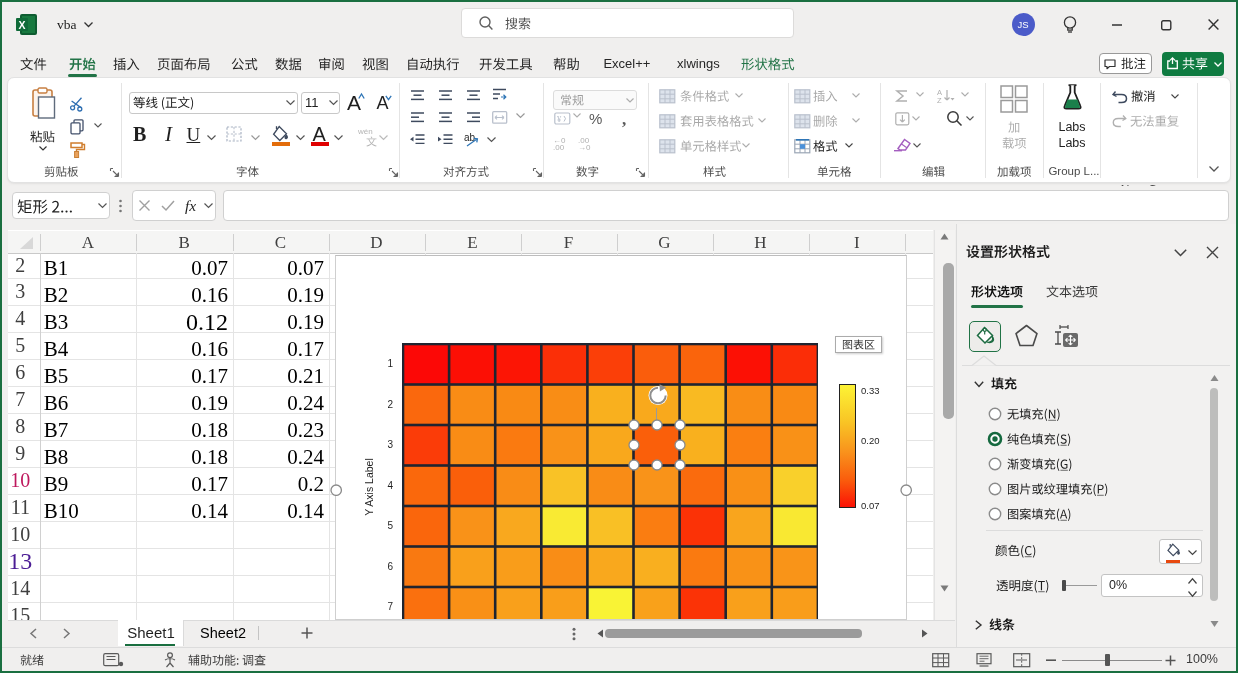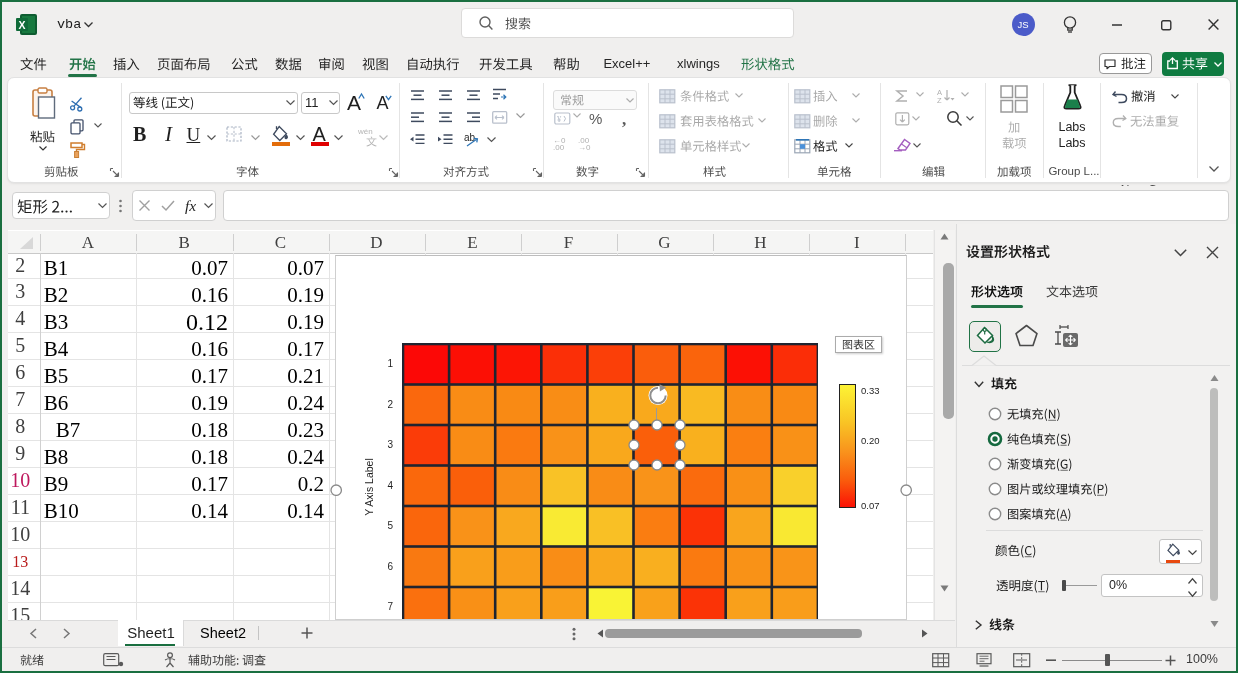--- a/index.html
+++ b/index.html
@@ -131,21 +131,21 @@
 <div style="position:absolute;left:0px;top:0px;width:1238px;height:2px;background:#1a6f40;z-index:90"></div>
 <div style="position:absolute;left:0px;top:671px;width:1238px;height:2px;background:#1a6f40;z-index:90"></div>
 <div style="position:absolute;left:0px;top:0px;width:2px;height:673px;background:#1a6f40;z-index:90"></div>
 <div style="position:absolute;left:1236px;top:0px;width:2px;height:673px;background:#1a6f40;z-index:90"></div>
 <svg width="21" height="21" viewBox="0 0 21 21" style="position:absolute;left:16px;top:14px;overflow:visible;">
     <rect x="4" y="0" width="17" height="21" rx="2" fill="#0e5c31"></rect>
 <rect x="6" y="2" width="13" height="17" fill="#17793f"></rect>
 <rect x="0" y="4" width="12" height="13" rx="1" fill="#0f6a38"></rect>
 <text x="6" y="14.5" font-size="10.5" font-weight="bold" fill="#fff" text-anchor="middle" font-family="Liberation Sans">X</text>
   </svg>
-<div style="position:absolute;left:57px;top:15.2px;height:19px;line-height:19px;font-family:Liberation Mono, monospace;font-size:13.5px;font-weight:400;color:#1b1b1b;white-space:nowrap;">vba</div>
+<div style="position:absolute;left:57px;top:15.2px;height:19px;line-height:19px;font-family:Liberation Serif, serif;font-size:13.5px;font-weight:400;color:#1b1b1b;white-space:nowrap;">vba</div>
 <svg width="9" height="6" viewBox="0 0 9 6" style="position:absolute;left:84px;top:22px;overflow:visible;">
     <path d="M0.5 0.5 L4.5 4.5 L8.5 0.5" stroke="#333" stroke-width="1.3" fill="none"></path>
   </svg>
 <div style="position:absolute;left:461px;top:8px;width:333px;height:30px;background:#fff;border:1px solid #dcdbda;border-radius:4px"></div>
 <svg width="14" height="14" viewBox="0 0 14 14" style="position:absolute;left:479px;top:16px;overflow:visible;">
     <circle cx="6" cy="6" r="5" stroke="#5f5f5f" stroke-width="1.4" fill="none"></circle>
     <line x1="9.6" y1="9.6" x2="13.4" y2="13.4" stroke="#5f5f5f" stroke-width="1.4"></line>
   </svg>
 <svg width="26" height="17" style="position:absolute;left:505.0px;top:15.0px;overflow:visible">
     <g fill="#4f4f4f" transform="translate(0,13.4) scale(0.013000,-0.013000)">
@@ -783,21 +783,21 @@
 <div style="position:absolute;left:20.3px;transform:translateX(-50%);top:413.1px;height:27px;line-height:27px;font-family:'Liberation Serif',serif;font-size:20px;font-weight:400;color:#3f3f3f;white-space:nowrap;">8</div>
 <div style="position:absolute;left:8px;top:440.08px;width:925px;height:1px;background:#e4e4e4"></div>
 <div style="position:absolute;left:20.3px;transform:translateX(-50%);top:440.1px;height:27px;line-height:27px;font-family:'Liberation Serif',serif;font-size:20px;font-weight:400;color:#3f3f3f;white-space:nowrap;">9</div>
 <div style="position:absolute;left:8px;top:467.11px;width:925px;height:1px;background:#e4e4e4"></div>
 <div style="position:absolute;left:20.3px;transform:translateX(-50%);top:467.1px;height:27px;line-height:27px;font-family:'Liberation Serif',serif;font-size:20px;font-weight:400;color:#be185d;white-space:nowrap;">10</div>
 <div style="position:absolute;left:8px;top:494.14px;width:925px;height:1px;background:#e4e4e4"></div>
 <div style="position:absolute;left:20.3px;transform:translateX(-50%);top:494.2px;height:27px;line-height:27px;font-family:'Liberation Serif',serif;font-size:20px;font-weight:400;color:#3f3f3f;white-space:nowrap;">11</div>
 <div style="position:absolute;left:8px;top:521.17px;width:925px;height:1px;background:#e4e4e4"></div>
 <div style="position:absolute;left:20.3px;transform:translateX(-50%);top:521.2px;height:27px;line-height:27px;font-family:'Liberation Serif',serif;font-size:20px;font-weight:400;color:#3f3f3f;white-space:nowrap;">10</div>
 <div style="position:absolute;left:8px;top:548.2px;width:925px;height:1px;background:#e4e4e4"></div>
-<div style="position:absolute;left:20.3px;transform:translateX(-50%);top:548.2px;height:27px;line-height:27px;font-family:'Liberation Serif',serif;font-size:16px;font-weight:400;color:#b91c1c;white-space:nowrap;">13</div>
+<div style="position:absolute;left:20.3px;transform:translateX(-50%);top:548.2px;height:27px;line-height:27px;font-family:'Liberation Serif',serif;font-size:24px;font-weight:400;color:#4c1d95;white-space:nowrap;">13</div>
 <div style="position:absolute;left:8px;top:575.23px;width:925px;height:1px;background:#e4e4e4"></div>
 <div style="position:absolute;left:20.3px;transform:translateX(-50%);top:575.2px;height:27px;line-height:27px;font-family:'Liberation Serif',serif;font-size:20px;font-weight:400;color:#3f3f3f;white-space:nowrap;">14</div>
 <div style="position:absolute;left:8px;top:602.26px;width:925px;height:1px;background:#e4e4e4"></div>
 <div style="position:absolute;left:20.3px;transform:translateX(-50%);top:602.3px;height:27px;line-height:27px;font-family:'Liberation Serif',serif;font-size:20px;font-weight:400;color:#3f3f3f;white-space:nowrap;">15</div>
 <div style="position:absolute;left:40px;top:253px;width:1px;height:367px;background:#d0d0d0"></div>
 <div style="position:absolute;left:136px;top:253px;width:1px;height:367px;background:#e4e4e4"></div>
 <div style="position:absolute;left:232.5px;top:253px;width:1px;height:367px;background:#e4e4e4"></div>
 <div style="position:absolute;left:328.5px;top:253px;width:1px;height:367px;background:#e4e4e4"></div>
 <div style="position:absolute;left:424.5px;top:253px;width:1px;height:367px;background:#e4e4e4"></div>
 <div style="position:absolute;left:520.5px;top:253px;width:1px;height:367px;background:#e4e4e4"></div>
@@ -816,21 +816,21 @@
 <div style="position:absolute;right:914px;top:308.2px;height:29px;line-height:29px;font-family:'Liberation Serif',serif;font-size:21px;font-weight:400;color:#000;white-space:nowrap;">0.19</div>
 <div style="position:absolute;left:43.8px;top:335.2px;height:29px;line-height:29px;font-family:'Liberation Serif',serif;font-size:21px;font-weight:400;color:#000;white-space:nowrap;">B4</div>
 <div style="position:absolute;right:1010px;top:335.2px;height:29px;line-height:29px;font-family:'Liberation Serif',serif;font-size:21px;font-weight:400;color:#000;white-space:nowrap;">0.16</div>
 <div style="position:absolute;right:914px;top:335.2px;height:29px;line-height:29px;font-family:'Liberation Serif',serif;font-size:21px;font-weight:400;color:#000;white-space:nowrap;">0.17</div>
 <div style="position:absolute;left:43.8px;top:362.2px;height:29px;line-height:29px;font-family:'Liberation Serif',serif;font-size:21px;font-weight:400;color:#000;white-space:nowrap;">B5</div>
 <div style="position:absolute;right:1010px;top:362.2px;height:29px;line-height:29px;font-family:'Liberation Serif',serif;font-size:21px;font-weight:400;color:#000;white-space:nowrap;">0.17</div>
 <div style="position:absolute;right:914px;top:362.2px;height:29px;line-height:29px;font-family:'Liberation Serif',serif;font-size:21px;font-weight:400;color:#000;white-space:nowrap;">0.21</div>
 <div style="position:absolute;left:43.8px;top:389.2px;height:29px;line-height:29px;font-family:'Liberation Serif',serif;font-size:21px;font-weight:400;color:#000;white-space:nowrap;">B6</div>
 <div style="position:absolute;right:1010px;top:389.2px;height:29px;line-height:29px;font-family:'Liberation Serif',serif;font-size:21px;font-weight:400;color:#000;white-space:nowrap;">0.19</div>
 <div style="position:absolute;right:914px;top:389.2px;height:29px;line-height:29px;font-family:'Liberation Serif',serif;font-size:21px;font-weight:400;color:#000;white-space:nowrap;">0.24</div>
-<div style="position:absolute;left:43.8px;top:416.3px;height:29px;line-height:29px;font-family:'Liberation Serif',serif;font-size:21px;font-weight:400;color:#000;white-space:nowrap;margin-left:12px;">B7</div>
+<div style="position:absolute;left:43.8px;top:416.3px;height:29px;line-height:29px;font-family:'Liberation Serif',serif;font-size:21px;font-weight:400;color:#000;white-space:nowrap;">B7</div>
 <div style="position:absolute;right:1010px;top:416.3px;height:29px;line-height:29px;font-family:'Liberation Serif',serif;font-size:21px;font-weight:400;color:#000;white-space:nowrap;">0.18</div>
 <div style="position:absolute;right:914px;top:416.3px;height:29px;line-height:29px;font-family:'Liberation Serif',serif;font-size:21px;font-weight:400;color:#000;white-space:nowrap;">0.23</div>
 <div style="position:absolute;left:43.8px;top:443.3px;height:29px;line-height:29px;font-family:'Liberation Serif',serif;font-size:21px;font-weight:400;color:#000;white-space:nowrap;">B8</div>
 <div style="position:absolute;right:1010px;top:443.3px;height:29px;line-height:29px;font-family:'Liberation Serif',serif;font-size:21px;font-weight:400;color:#000;white-space:nowrap;">0.18</div>
 <div style="position:absolute;right:914px;top:443.3px;height:29px;line-height:29px;font-family:'Liberation Serif',serif;font-size:21px;font-weight:400;color:#000;white-space:nowrap;">0.24</div>
 <div style="position:absolute;left:43.8px;top:470.3px;height:29px;line-height:29px;font-family:'Liberation Serif',serif;font-size:21px;font-weight:400;color:#000;white-space:nowrap;">B9</div>
 <div style="position:absolute;right:1010px;top:470.3px;height:29px;line-height:29px;font-family:'Liberation Serif',serif;font-size:21px;font-weight:400;color:#000;white-space:nowrap;">0.17</div>
 <div style="position:absolute;right:914px;top:470.3px;height:29px;line-height:29px;font-family:'Liberation Serif',serif;font-size:21px;font-weight:400;color:#000;white-space:nowrap;">0.2</div>
 <div style="position:absolute;left:43.8px;top:497.4px;height:29px;line-height:29px;font-family:'Liberation Serif',serif;font-size:21px;font-weight:400;color:#000;white-space:nowrap;">B10</div>
 <div style="position:absolute;right:1010px;top:497.4px;height:29px;line-height:29px;font-family:'Liberation Serif',serif;font-size:21px;font-weight:400;color:#000;white-space:nowrap;">0.14</div>

